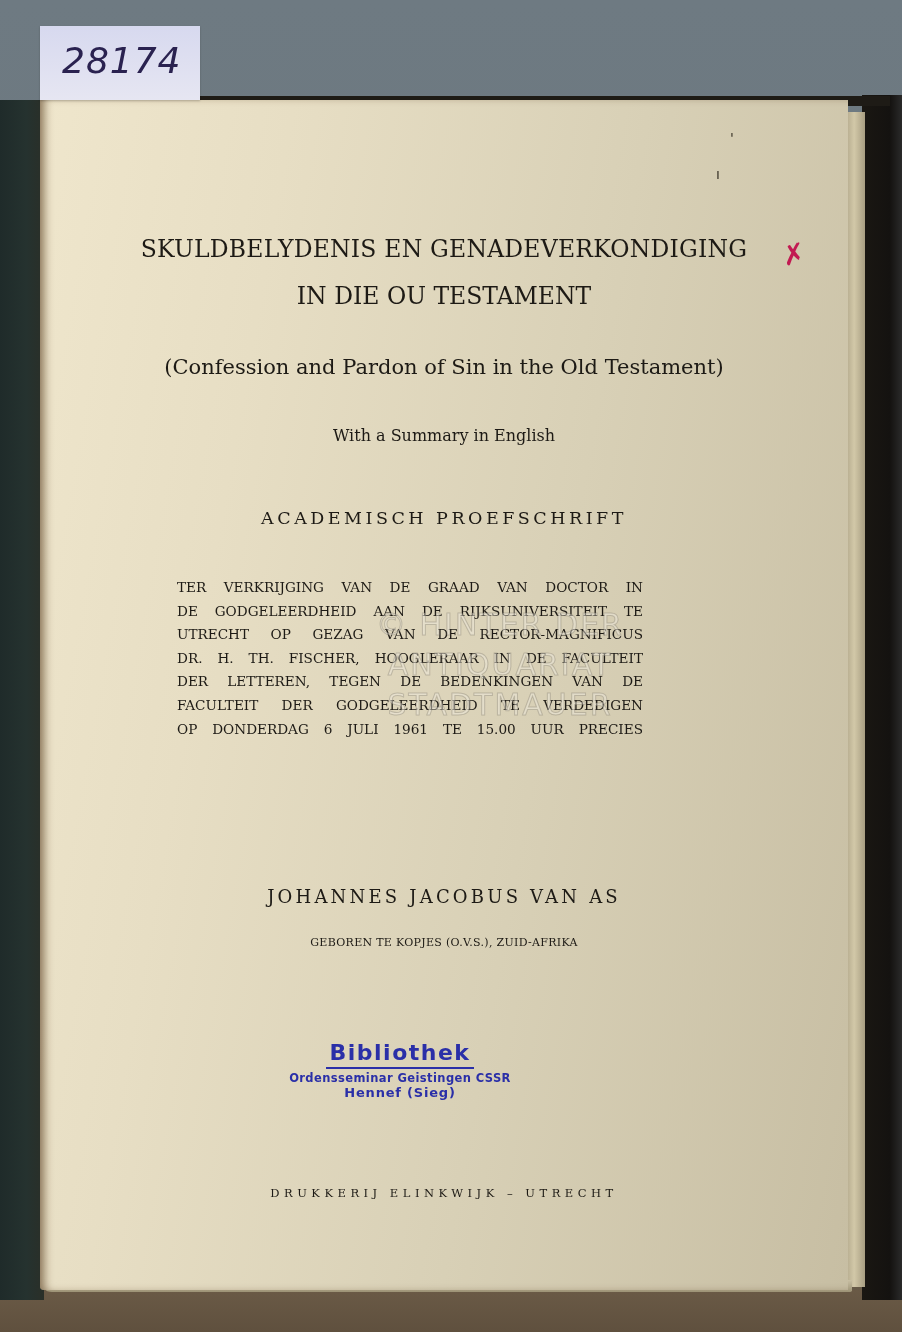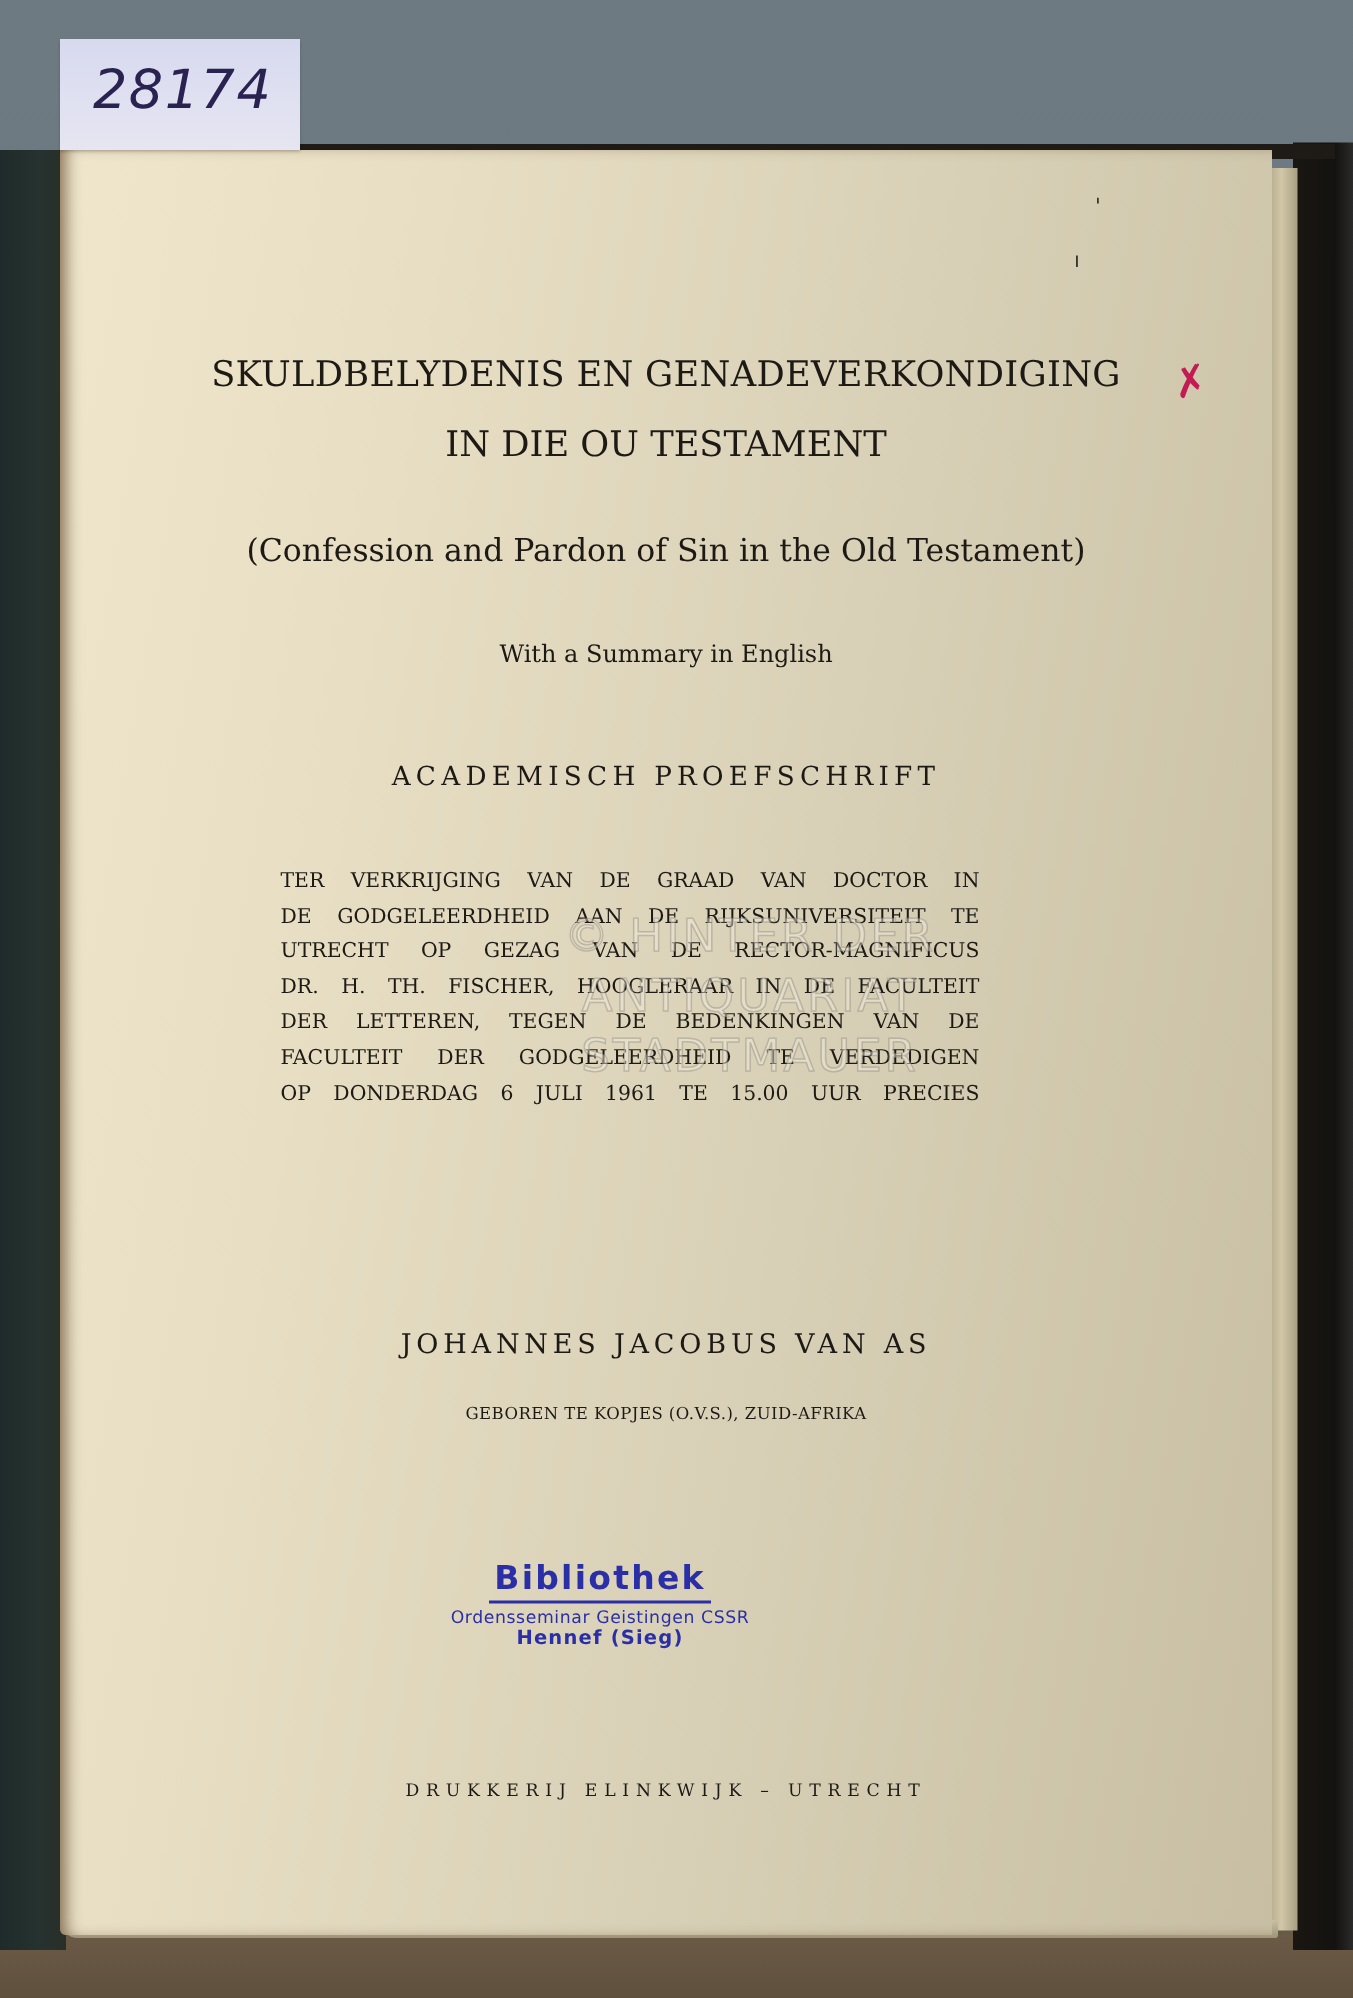--- a/index.html
+++ b/index.html
@@ -66,34 +66,34 @@
   }
 
   .txt { position: absolute; left: 0; width: 808px; text-align: center; color: #1d1a15; }
   .title1 { top: 135px; font-size: 23.5px; letter-spacing: 0.2px; }
   .title2 { top: 182px; font-size: 23.5px; }
   .subtitle-en { top: 255px; font-size: 21px; }
   .summary { top: 288px; font-size: 16px; margin-top: 38px; }
   .academic { top: 408px; font-size: 17.5px; letter-spacing: 3.5px; }
   .body-block {
     position: absolute; left: 137px; top: 476px; width: 466px;
-    font-size: 13.6px; line-height: 23.6px; color: #1d1a15; text-align: justify; margin-left: 10px;
+    font-size: 13.6px; line-height: 23.6px; color: #1d1a15; text-align: justify;
   }
   .body-line { display: flex; justify-content: space-between; white-space: nowrap; }
   .door { top: 704px; font-size: 11.5px; letter-spacing: 0.5px; }
   .author { top: 786px; font-size: 18px; letter-spacing: 3.2px; }
   .born { top: 836px; font-size: 11px; letter-spacing: 0.3px; }
   .printer { top: 1086px; font-size: 11.5px; letter-spacing: 4.5px; font-weight: normal; }
 
   .stamp {
     position: absolute; left: 200px; top: 940px; width: 320px;
     color: #2a2fa8; font-family: "DejaVu Sans", sans-serif; text-align: center;
   }
   .stamp-title { font-size: 22px; font-weight: bold; letter-spacing: 1.5px; display: inline-block; padding: 0 4px 2px; border-bottom: 2px solid #2a2fa8; }
-  .stamp-line2 { font-size: 11.5px; font-weight: normal; margin-top: 2px; letter-spacing: 0.4px; }
+  .stamp-line2 { font-size: 11.5px; font-weight: bold; margin-top: 2px; letter-spacing: 0.4px; }
   .stamp-line3 { font-size: 13px; font-weight: bold; letter-spacing: 0.8px; }
 
   .watermark {
     position: absolute; left: 290px; top: 505px; width: 340px;
     color: rgba(240,236,225,0.45); font-family: "DejaVu Sans", sans-serif;
     text-align: center; font-size: 30px; line-height: 40px; letter-spacing: 2px;
     -webkit-text-stroke: 1px rgba(120,116,100,0.35);
   }
 </style>
 </head>

